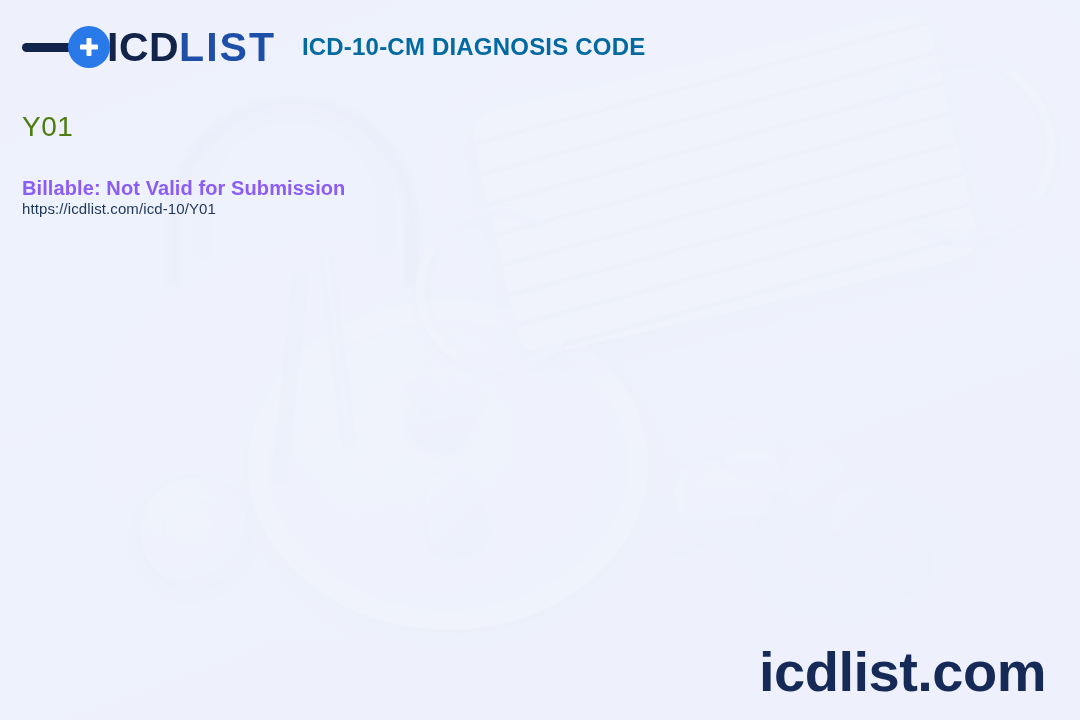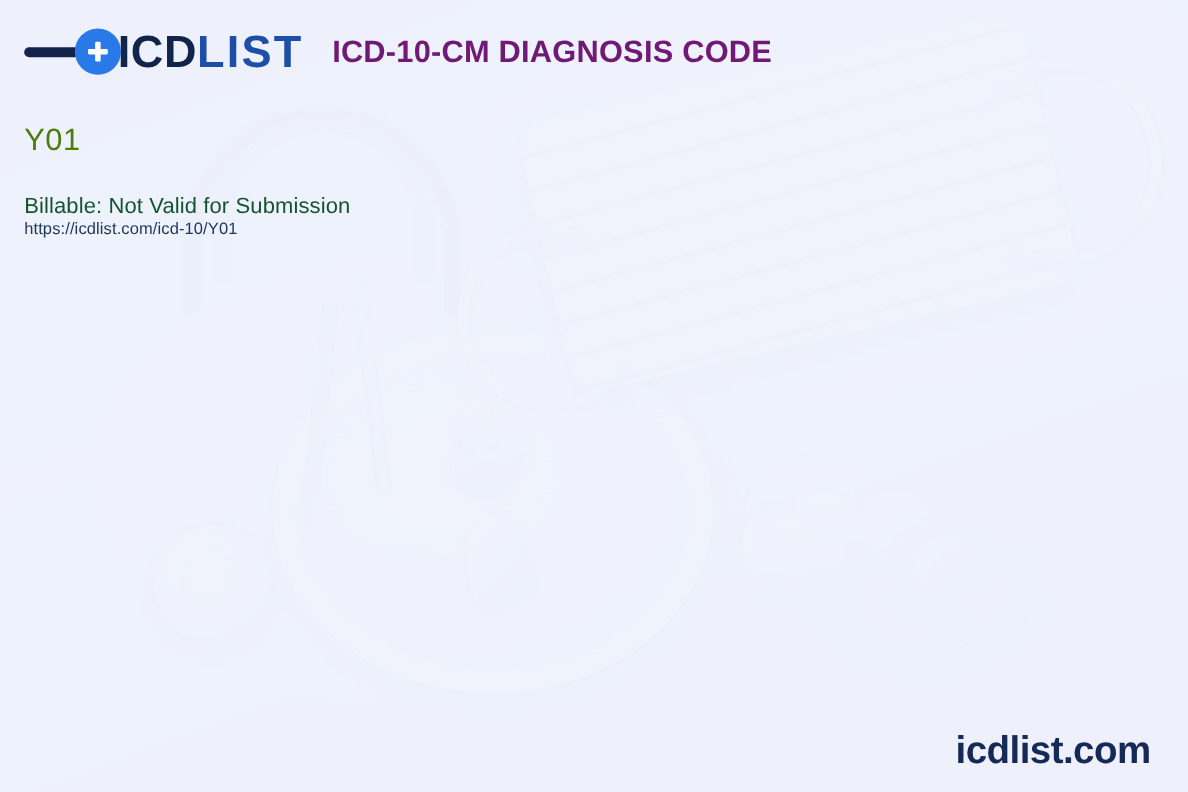--- a/index.html
+++ b/index.html
@@ -295,23 +295,23 @@
   .brand-word {
     font-size: 41px;
     font-weight: 700;
     letter-spacing: 0.5px;
     line-height: 1;
   }
   .brand-word .icd  { color: #13244a; }
   .brand-word .list { color: #1d4ea8; letter-spacing: 2px; }
 
   .header-title {
-    font-size: 28px;
+    font-size: 24px;
     font-weight: 700;
-    color: #701a75;
+    color: #0369a1;
     letter-spacing: 0.2px;
     white-space: nowrap;
   }
 
   
   .code-block {
     position: absolute;
     left: 22px;
     top: 112px;
   }
@@ -325,37 +325,37 @@
   .code-description {
     margin-top: 9px;
     font-size: 22px;
     font-weight: 700;
     color: #16181d;
     letter-spacing: 0.1px;
   }
   .billable-status {
     margin-top: 34px;
     font-size: 20px;
-    font-weight: 400;
-    color: #14532d;
+    font-weight: 700;
+    color: #8b5cf6;
     letter-spacing: 0.1px;
   }
   .source-url {
     font-size: 15px;
     font-weight: 400;
     color: #1d3557;
     letter-spacing: 0.1px;
   }
 
   
   .footer-brand {
     position: absolute;
     right: 34px;
     bottom: 20px;
-    font-size: 35px;
+    font-size: 56px;
     font-weight: 700;
     color: #152a56;
     letter-spacing: -0.5px;
     line-height: 1;
   }
 </style>
 </head>
 <body>
 
 <div id="bg-photo">

